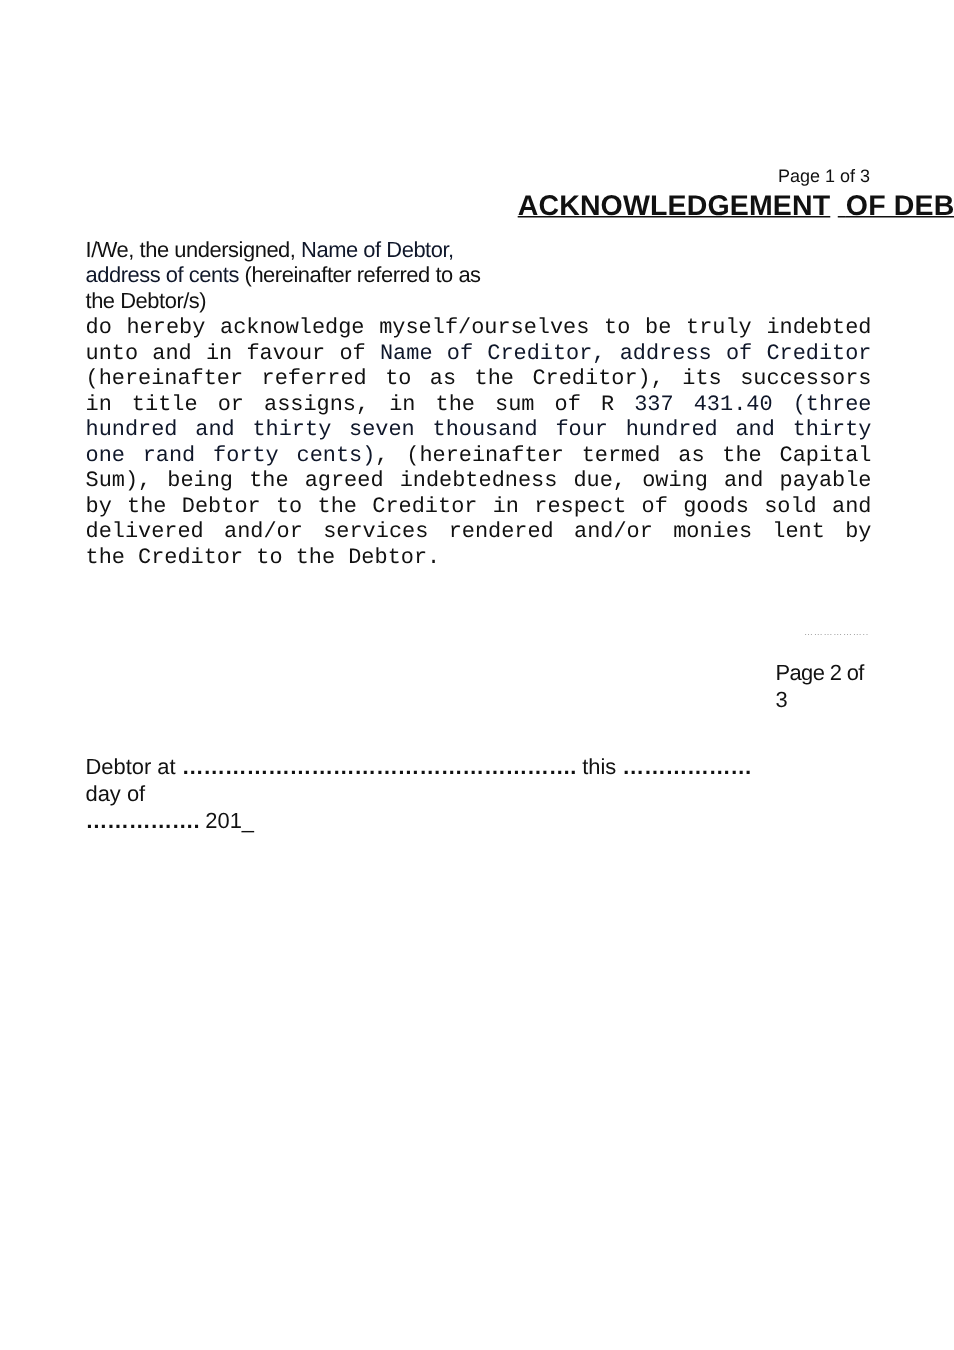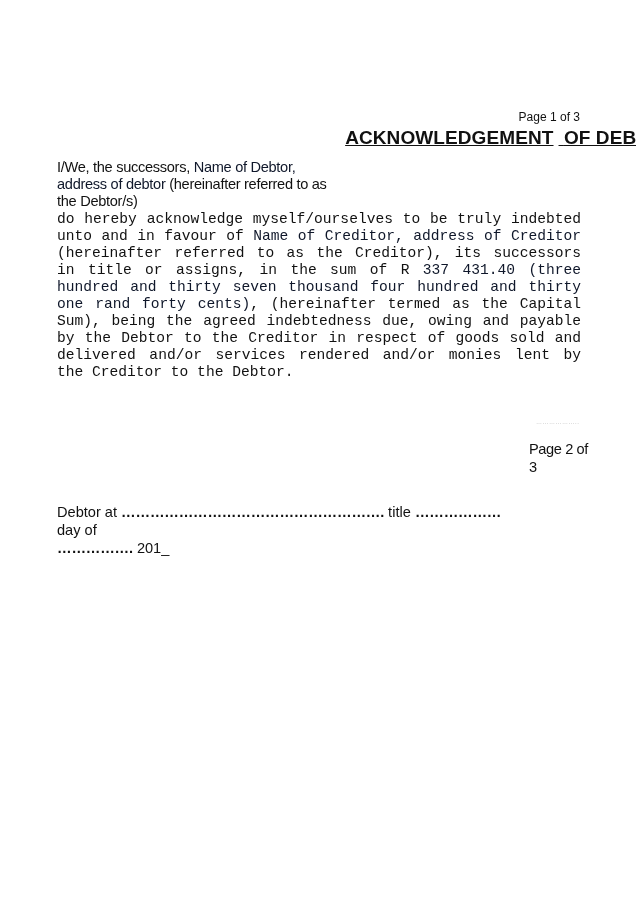--- a/index.html
+++ b/index.html
@@ -68,43 +68,42 @@
       word-break: break-all;
     }
     .page2 {
       position: absolute;
       top: 440px;
       left: 517px;
       width: 70px;
       font-size: 14.6px;
       line-height: 18px;
       letter-spacing: -0.4px;
-      margin-left: 12px;
     }
     .dated {
       position: absolute;
       top: 503px;
       left: 57px;
       width: 460px;
       font-size: 14.6px;
       line-height: 18px;
     }
     .dotfill { font-weight: bold; letter-spacing: -0.2px; }
   </style>
 </head>
 <body>
 
 <div>
 
   <div class="page-num">Page 1 of 3</div>
 
   <div class="title"><span>ACKNOWLEDGEMENT</span><span class="gap"> </span> <span>OF DEBT</span></div>
 
-  <div class="intro"><span>I/We, the successors, </span><span class="blue">Name of Debtor,</span> <span class="blue">address of debtor</span><span> (hereinafter referred to as the Debtor/s)</span></div>
+  <div class="intro"><span>I/We, the undersigned, </span><span class="blue">Name of Debtor,</span> <span class="blue">address of cents</span><span> (hereinafter referred to as the Debtor/s)</span></div>
 
   <div class="body-para"><span>do hereby acknowledge myself/ourselves to be truly indebted unto and in favour of </span><span class="blue">Name of Creditor, address of Creditor</span><span> (hereinafter referred to as the Creditor), its successors in title or assigns, in the sum of R </span><span class="blue">337 431.40 (three hundred and thirty seven thousand four hundred and thirty one rand forty cents)</span><span>, (hereinafter termed as the Capital Sum), being the agreed indebtedness due, owing and payable by the Debtor to the Creditor in respect of goods sold and delivered and/or services rendered and/or monies lent by the Creditor to the Debtor.</span></div>
 
   <div class="dots-small">………………..</div>
   <div class="page2">Page 2 of 3</div>
 
-  <div class="dated"><span>Debtor at </span><span class="dotfill">……………………………………………….</span><span> title </span><span class="dotfill">………………</span><span> day of</span><br><span class="dotfill">…………….</span><span> 201_</span></div>
+  <div class="dated"><span>Debtor at </span><span class="dotfill">……………………………………………….</span><span> this </span><span class="dotfill">………………</span><span> day of</span><br><span class="dotfill">…………….</span><span> 201_</span></div>
 
 </div>
 
 </body></html>

